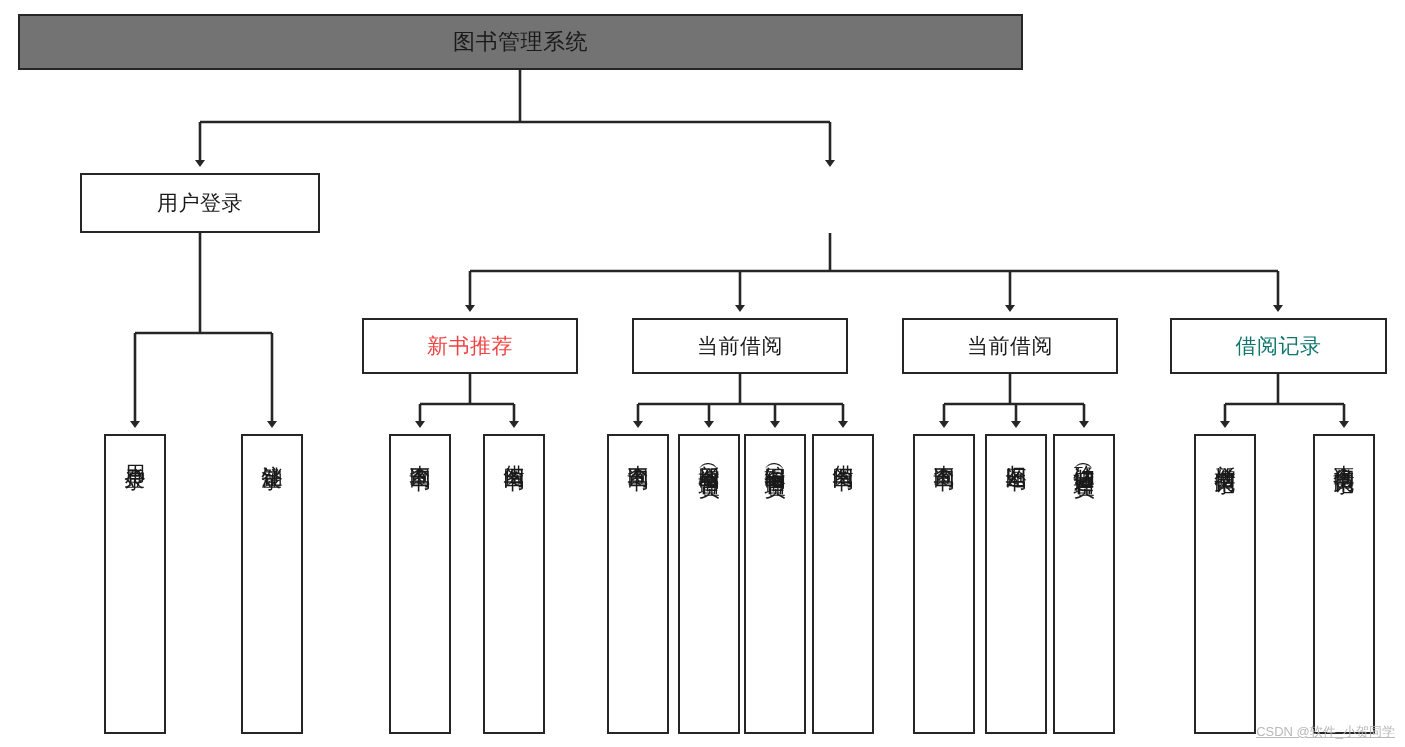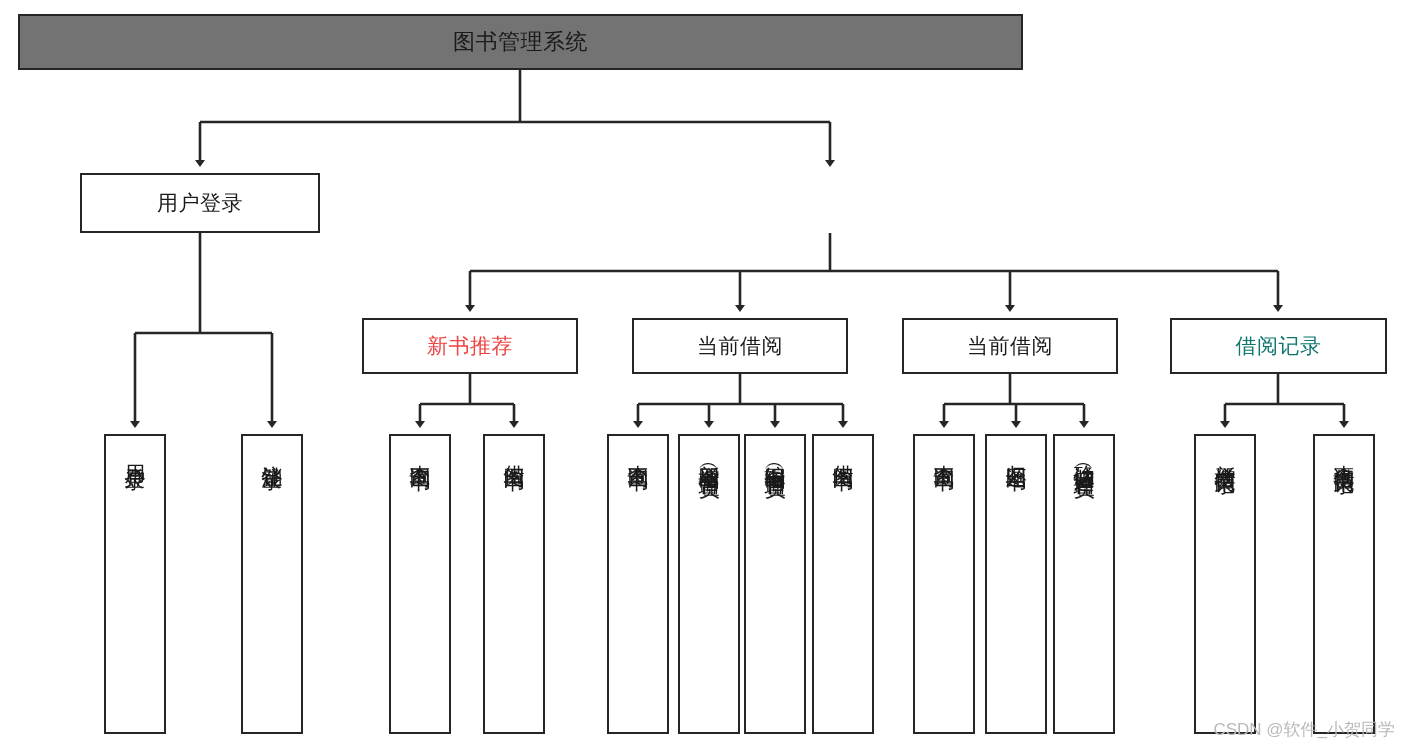--- a/index.html
+++ b/index.html
@@ -62,24 +62,25 @@
     font-size: 21px;
     letter-spacing: 2px;
     line-height: 1.05;
     white-space: normal;
     max-height: 275px;
   }
   #watermark {
     position: absolute;
     right: 10px;
     bottom: 6px;
-    font-size: 17px;
+    font-size: 13px;
     color: #b9b9b9;
     white-space: nowrap;
     user-select: none;
+    text-decoration: underline;
   }
 </style>
 </head>
 <body>
 
 <div id="diagram-canvas" style="background: rgb(255, 255, 255);">
 
   <svg id="edge-layer" viewBox="0 0 1405 747" width="1405" height="747" xmlns="http://www.w3.org/2000/svg">
     <defs>
       <marker id="arrowhead" markerWidth="9" markerHeight="10" refX="3" refY="5" orient="auto" markerUnits="userSpaceOnUse">

